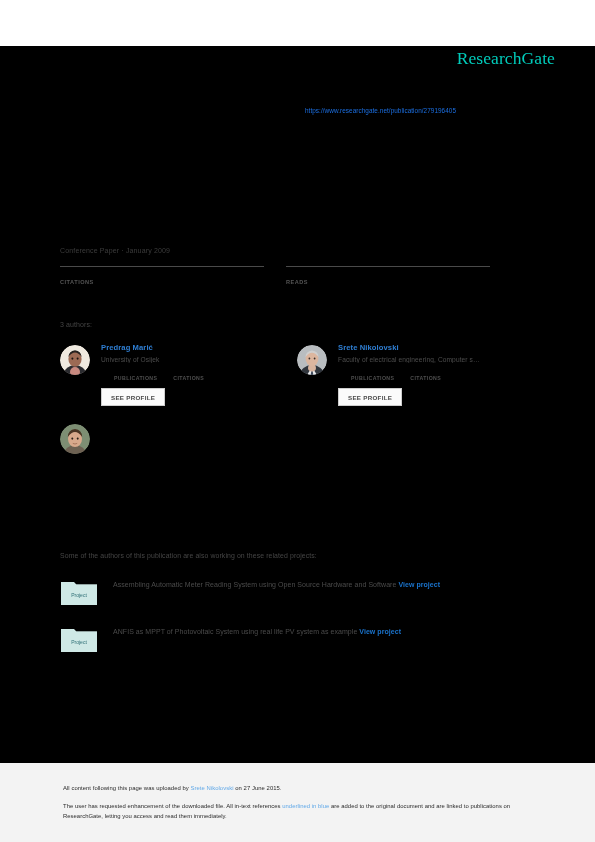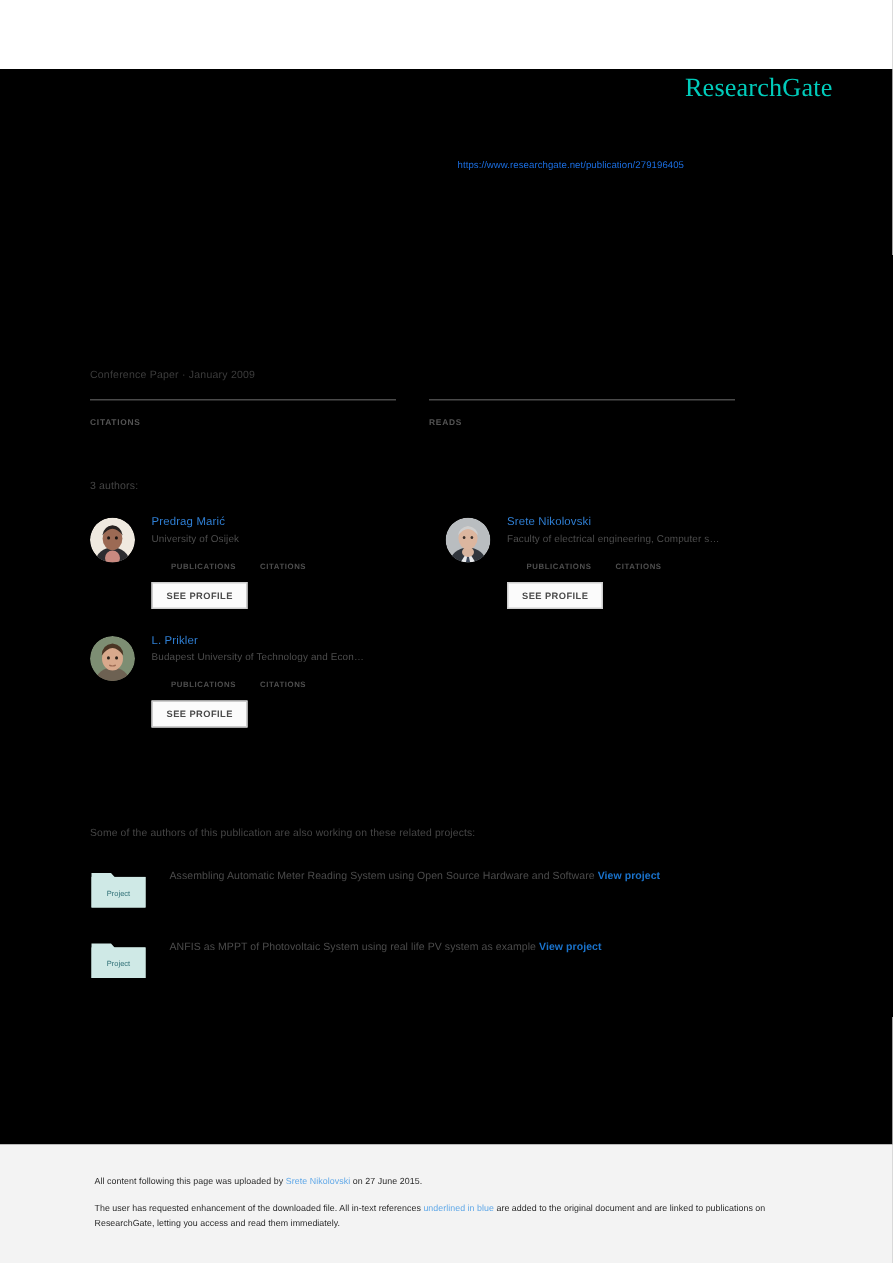--- a/index.html
+++ b/index.html
@@ -163,21 +163,21 @@
     margin-top: 2px;
     position: relative;
   }
   .avatar svg { display: block; width: 30px; height: 30px; }
   .author-info {
     margin-left: 11px;
     width: 190px;
   }
   .author-name {
     font-size: 7.6px;
-    font-weight: normal;
+    font-weight: bold;
     color: #2f7fd4;
     letter-spacing: .1px;
     white-space: nowrap;
   }
   .author-affil {
     font-size: 6.6px;
     color: #4d4d4d;
     margin-top: 4px;
     white-space: nowrap;
     overflow: hidden;
@@ -390,35 +390,20 @@
           <svg viewBox="0 0 30 30">
             <circle cx="15" cy="15" r="15" fill="#7d8e73"></circle>
             <ellipse cx="15" cy="30" rx="11" ry="9" fill="#6d6152"></ellipse>
             <ellipse cx="15" cy="15" rx="7" ry="8" fill="#d8a98c"></ellipse>
             <path d="M7.8 13 Q15 3 22.2 13 Q22 5.8 15 5 Q8 5.8 7.8 13Z" fill="#4a3524"></path>
             <ellipse cx="12.3" cy="14.6" rx="1" ry="1.1" fill="#2b2119"></ellipse>
             <ellipse cx="17.7" cy="14.6" rx="1" ry="1.1" fill="#2b2119"></ellipse>
             <path d="M12.8 19.4 Q15 20.6 17.2 19.4" stroke="#9c6a52" stroke-width="0.8" fill="none"></path>
           </svg>
         </div>
-        <div class="author-info">
-          <div class="author-name">L. Prikler</div>
-          <div class="author-affil">Budapest University of Technology and Econ…</div>
-          <div class="author-stats">
-            <div class="astat">
-              <div class="astat-num"></div>
-              <div class="astat-label">PUBLICATIONS</div>
-            </div>
-            <div class="astat">
-              <div class="astat-num"></div>
-              <div class="astat-label">CITATIONS</div>
-            </div>
-          </div>
-          <div class="see-profile">SEE PROFILE</div>
-        </div>
       </div>
 
     </div>
 
   </div>
 
   <div class="projects-head">Some of the authors of this publication are also working on these related projects:</div>
 
   <div class="projects">
 

